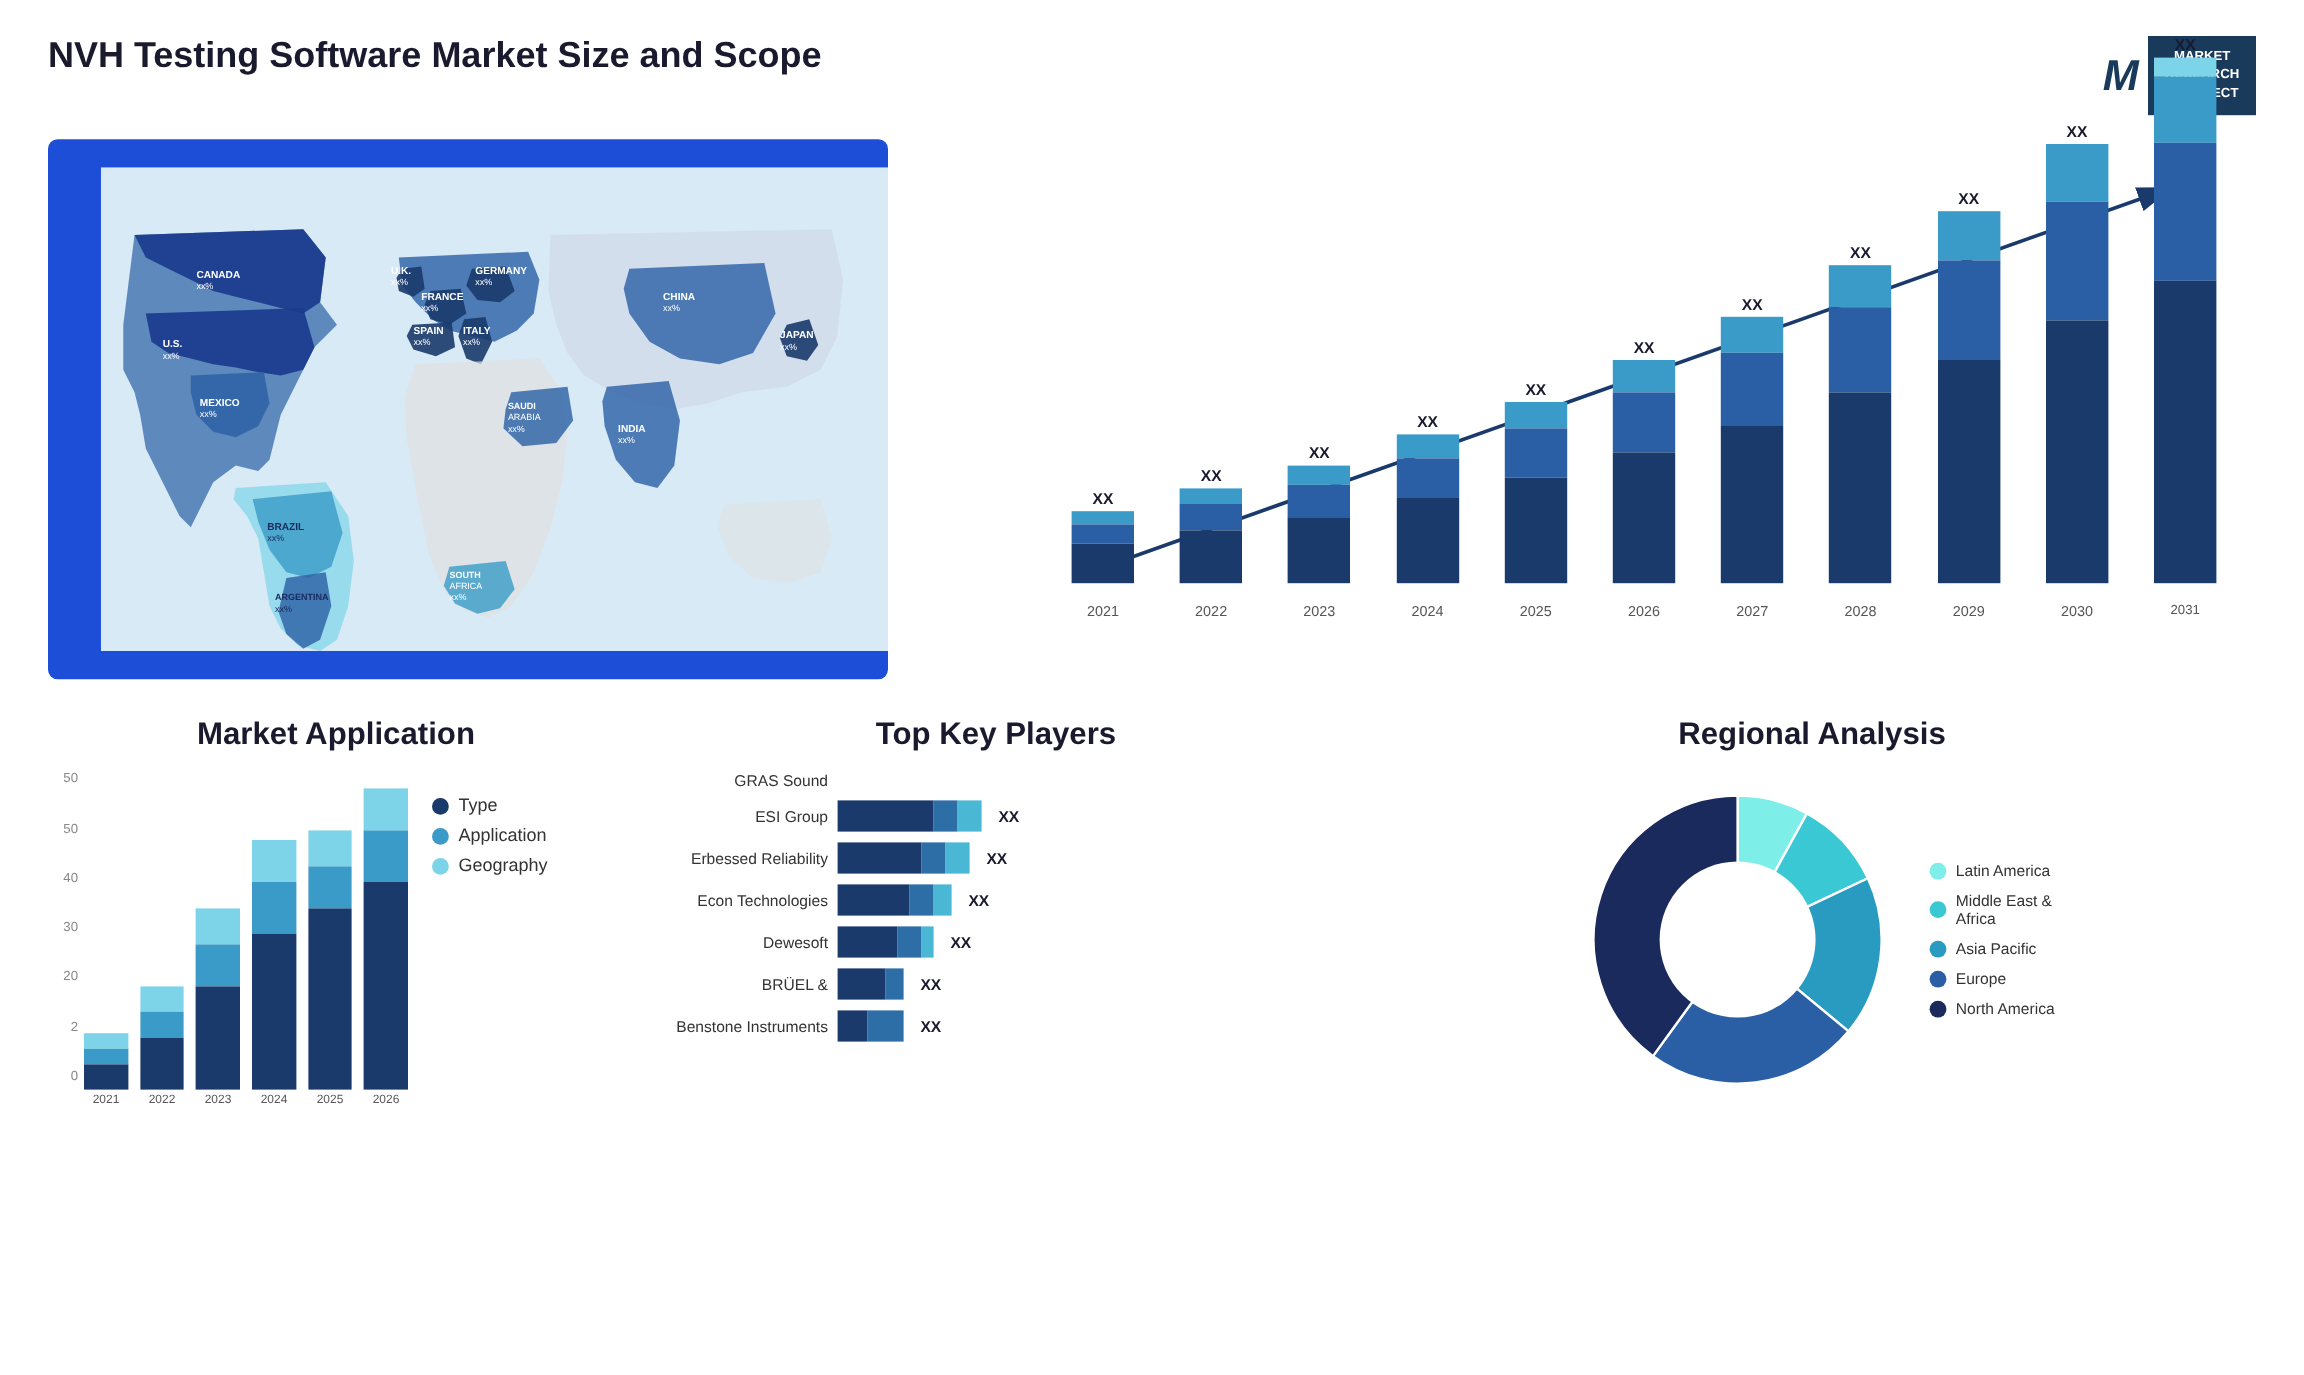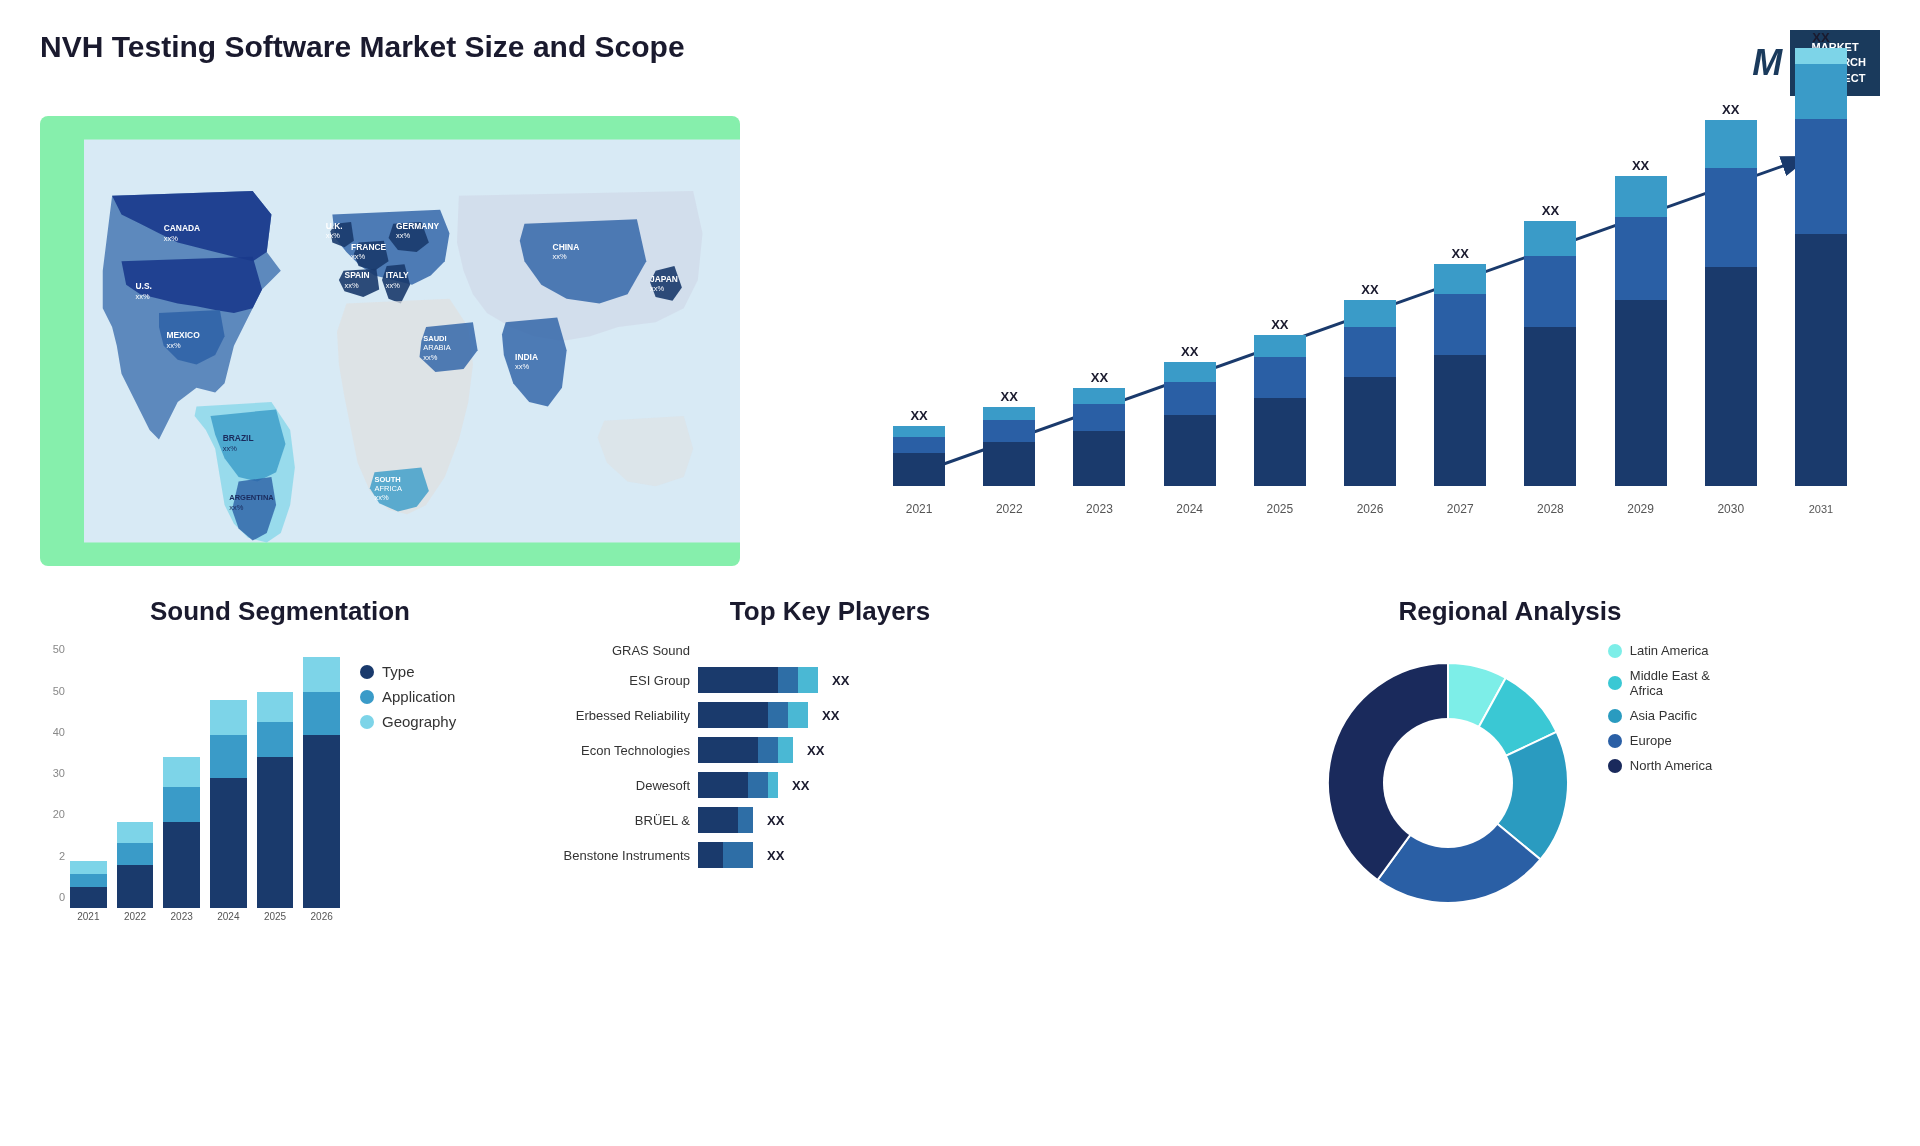--- a/index.html
+++ b/index.html
@@ -51,21 +51,21 @@
     
     .top-section {
       display: flex;
       gap: 20px;
       margin-bottom: 30px;
       height: 450px;
     }
     .map-container {
       flex: 0 0 700px;
       position: relative;
-      background: #86efac;
+      background: #1d4ed8;
       border-radius: 8px;
       overflow: hidden;
       padding-left: 44px;
     }
     .map-svg {
       width: 100%;
       height: 100%;
     }
     .bar-chart-container {
       flex: 1;
@@ -114,20 +114,21 @@
       color: #333;
     }
     .legend-dot {
       width: 14px;
       height: 14px;
       border-radius: 50%;
     }
     
     .donut-container {
       display: flex;
+      align-items: center;
       gap: 20px;
       justify-content: center;
     }
     .donut-svg {
       flex-shrink: 0;
     }
     .regional-legend {
       display: flex;
       flex-direction: column;
       gap: 10px;
@@ -383,21 +384,21 @@
             <div style="flex: 1 1 0%; text-align: center; font-size: 12px; color: rgb(85, 85, 85); display: flex; align-items: center; justify-content: center;">2030</div>
             <div style="flex: 1 1 0%; text-align: center; font-size: 11px; color: rgb(85, 85, 85); display: flex; align-items: center; justify-content: center;">2031</div>
           </div>
       </div>
     </div>
   </div>
 
   <div class="bottom-section">
 
     <div class="segmentation-container">
-      <h2 class="section-title">Sound Segmentation</h2>
+      <h2 class="section-title">Market Application</h2>
       <div class="seg-chart-area">
         <div style="position:relative;width:300px;height:290px;">
 
           <div style="position:absolute;left:0;top:0;height:260px;display:flex;flex-direction:column-reverse;justify-content:space-between;font-size:11px;color:#888;width:25px;text-align:right;">
             <span>0</span>
             <span>2</span>
             <span>20</span>
             <span>30</span>
             <span>40</span>
             <span>50</span>

